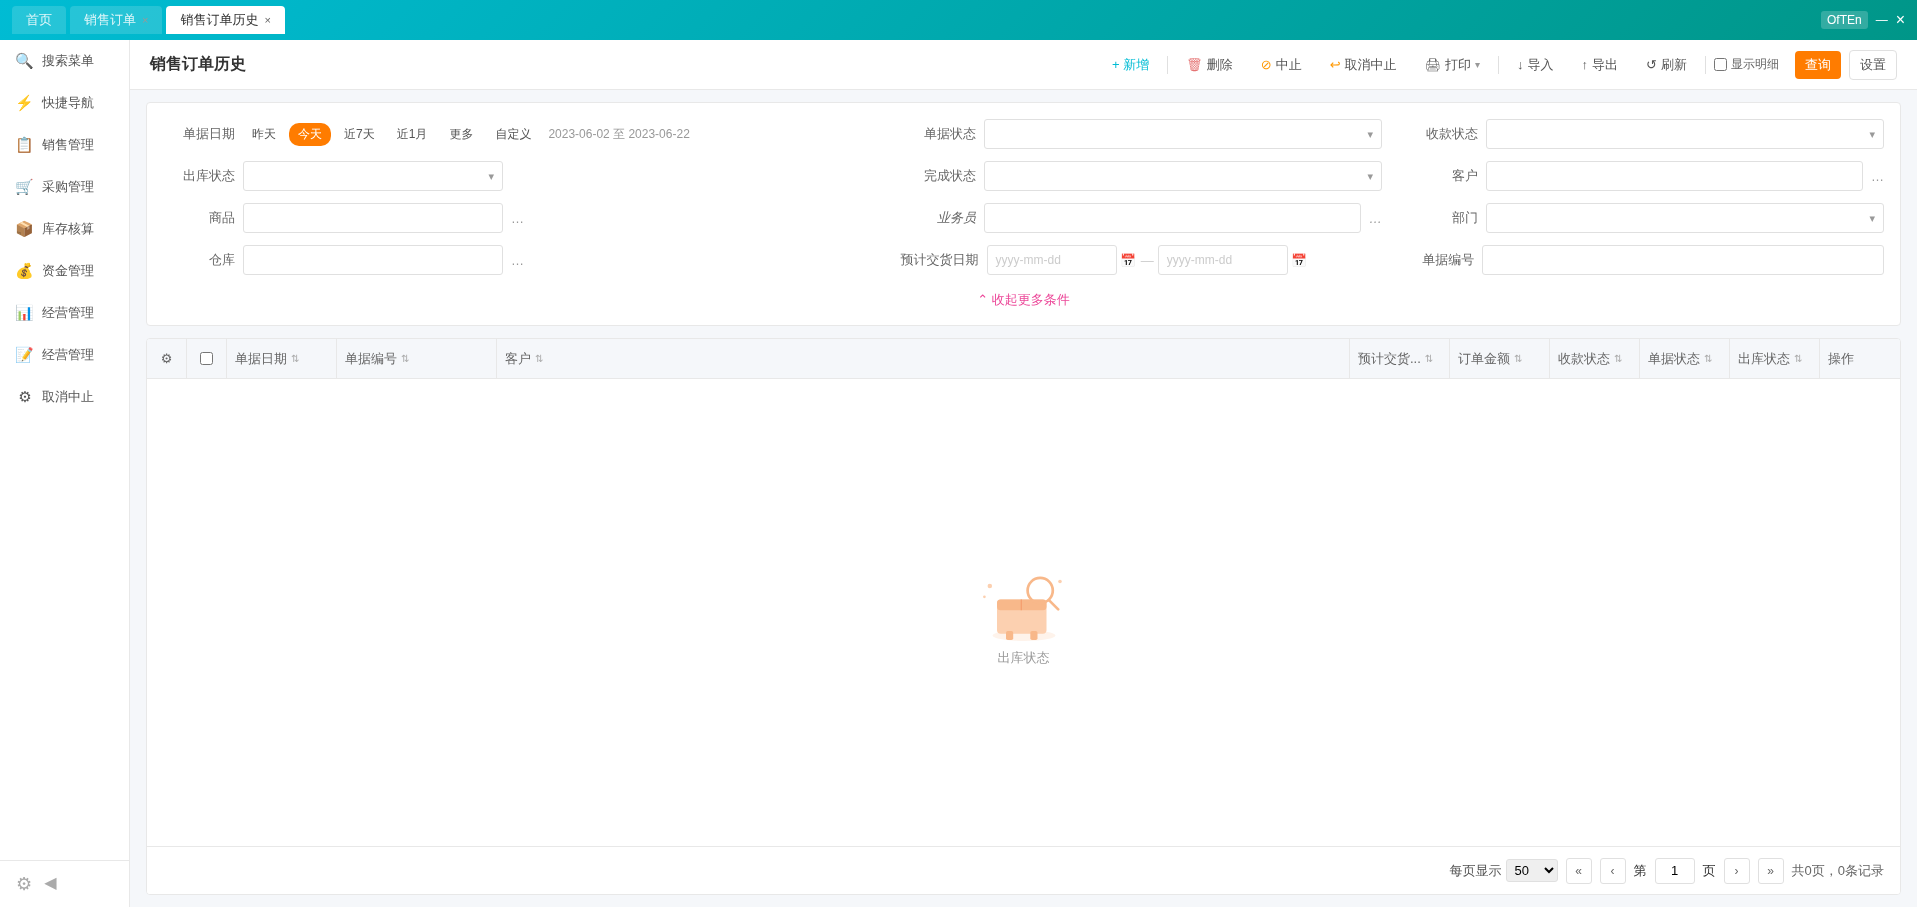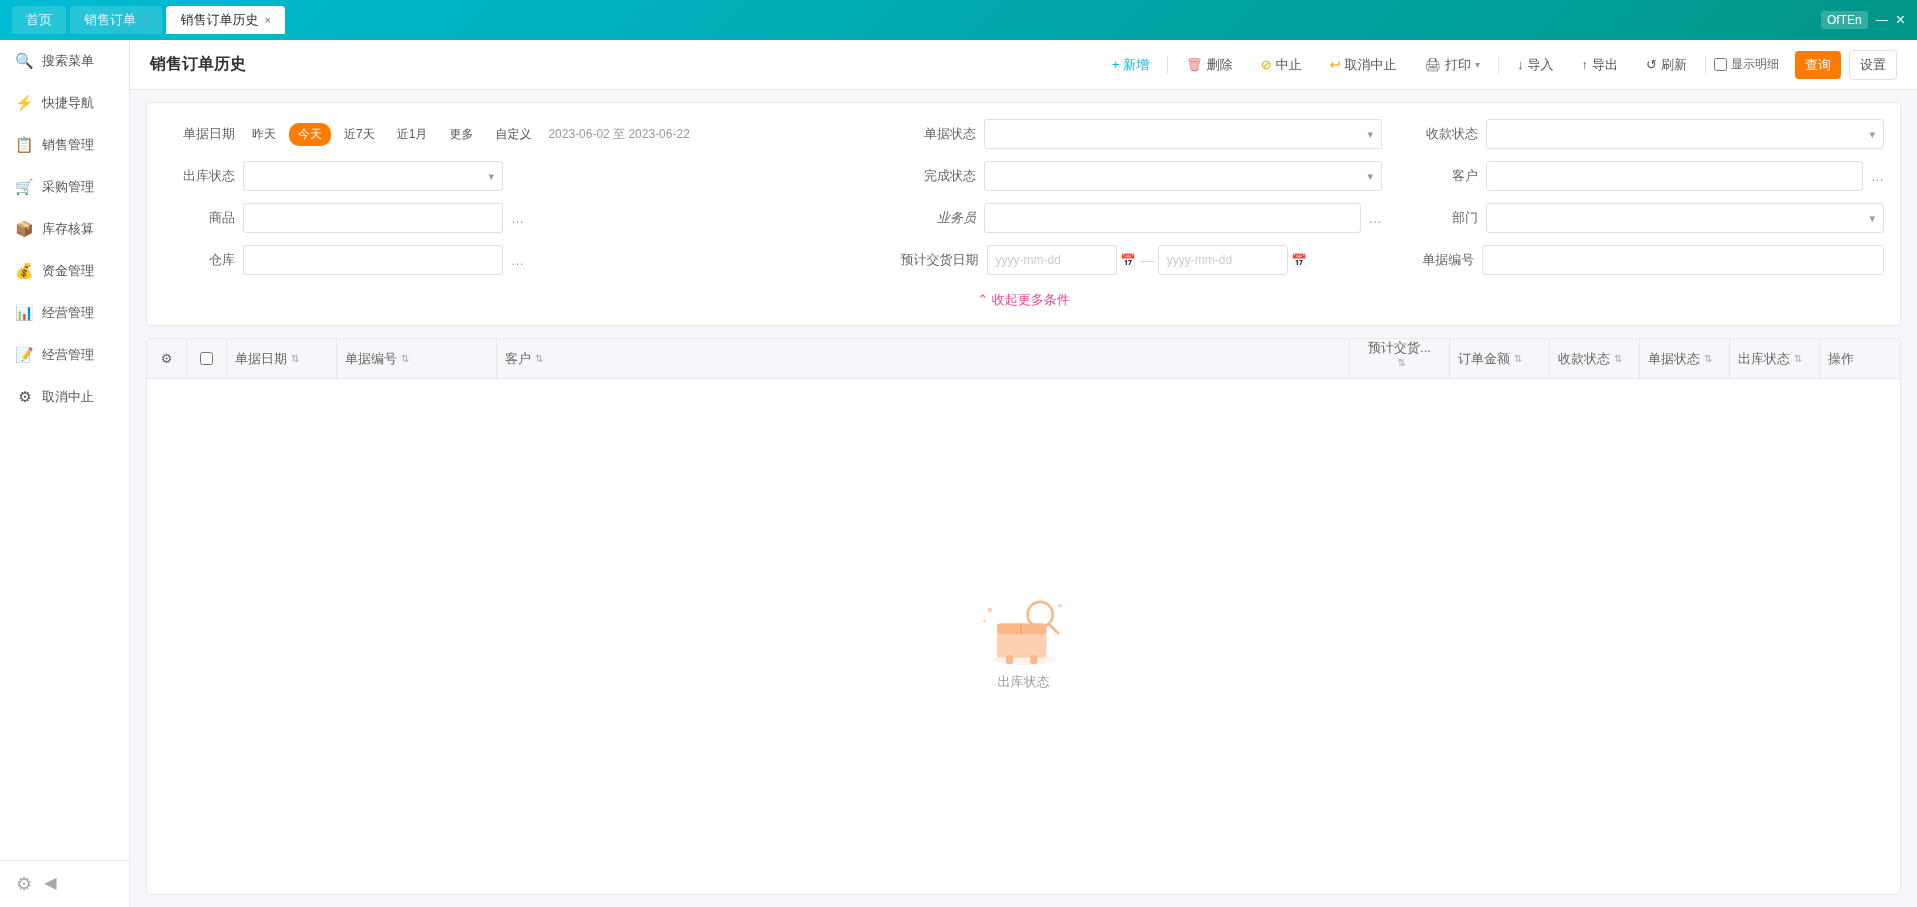--- a/index.html
+++ b/index.html
@@ -61,21 +61,21 @@
     .table-area { margin: 12px 16px; background: #fff; border-radius: 4px; border: 1px solid #e8e8e8; flex: 1; display: flex; flex-direction: column; overflow: hidden; }
     .table-header-row { display: flex; align-items: center; background: #f5f7fa; border-bottom: 1px solid #e8e8e8; height: 40px; flex-shrink: 0; }
     .th { display: flex; align-items: center; padding: 0 8px; font-size: 13px; color: #666; font-weight: normal; border-right: 1px solid #e8e8e8; height: 100%; }
     .th:last-child { border-right: none; }
     .th .sort-icon { margin-left: 4px; color: #aaa; font-size: 10px; }
     .th-settings { width: 40px; justify-content: center; }
     .th-checkbox { width: 40px; justify-content: center; }
     .th-date { width: 110px; }
     .th-num { width: 160px; }
     .th-customer { flex: 1; }
-    .th-delivery { width: 100px; flex-direction: column; }
+    .th-delivery { width: 100px; }
     .th-amount { width: 100px; }
     .th-pay-status { width: 90px; }
     .th-doc-status { width: 90px; }
     .th-stock-status { width: 90px; }
     .th-op { width: 80px; flex-shrink: 0; }
 
     
     .empty-state { flex: 1; display: flex; flex-direction: column; align-items: center; justify-content: center; }
     .empty-text { color: #999; font-size: 13px; }
 
@@ -373,16 +373,34 @@
           <circle cx="22" cy="30" r="2.5" fill="#fcd0b0"></circle>
           <circle cx="16" cy="42" r="1.5" fill="#fcd0b0"></circle>
           <circle cx="100" cy="25" r="2" fill="#fcd0b0"></circle>
 
           <rect x="40" y="80" width="8" height="10" rx="2" fill="#f8b88a"></rect>
           <rect x="67" y="80" width="8" height="10" rx="2" fill="#f8b88a"></rect>
         </svg>
         <span class="empty-text">出库状态</span>
       </div>
 
+      <div class="pagination">
+        <div class="page-size-select">
+          <span>每页显示</span>
+          <select>
+            <option value="20">20</option>
+            <option value="50" selected="">50</option>
+            <option value="100">100</option>
+          </select>
+        </div>
+        <button class="page-btn">«</button>
+        <button class="page-btn">‹</button>
+        <span>第</span>
+        <input class="page-input" type="text" value="1" style="">
+        <span>页</span>
+        <button class="page-btn">›</button>
+        <button class="page-btn">»</button>
+        <span class="total-text">共0页，0条记录</span>
+      </div>
     </div>
 
   </div>
 </div>
 
 </body></html>

